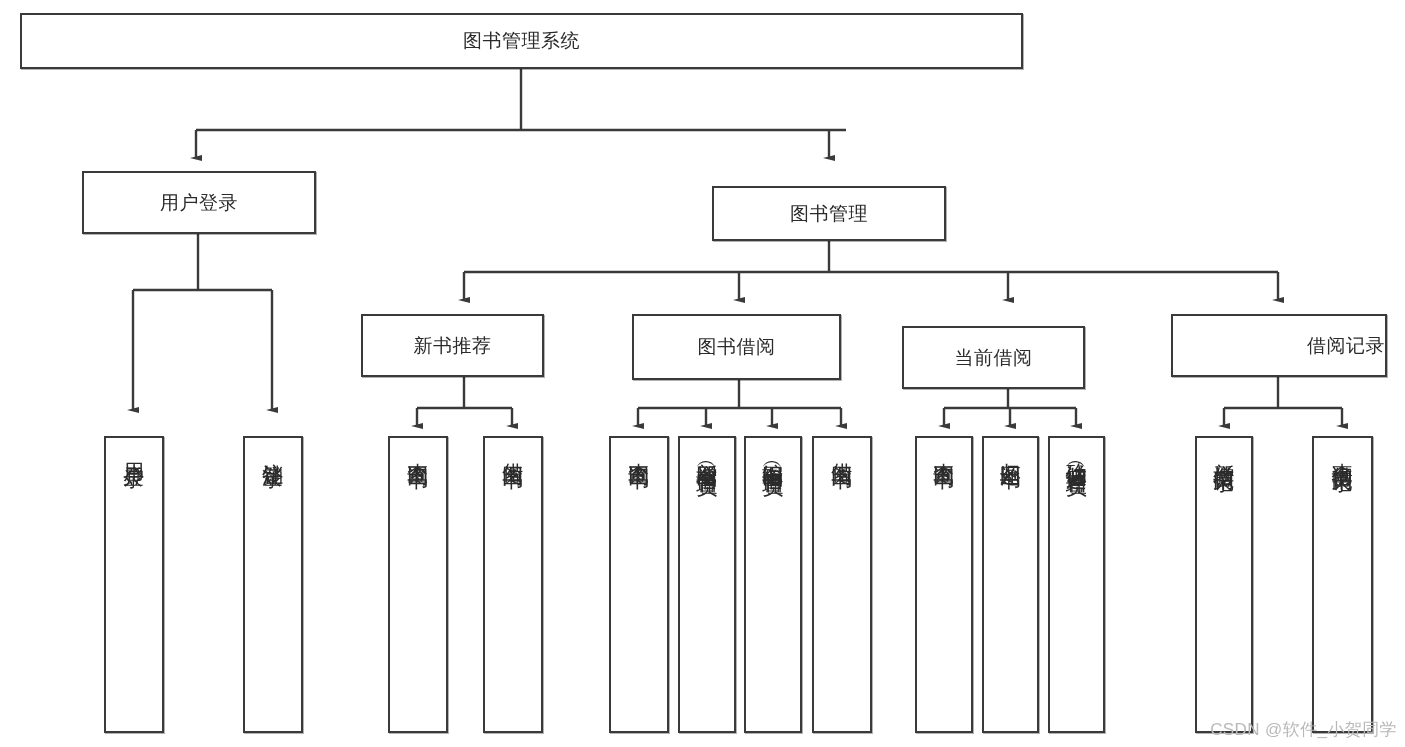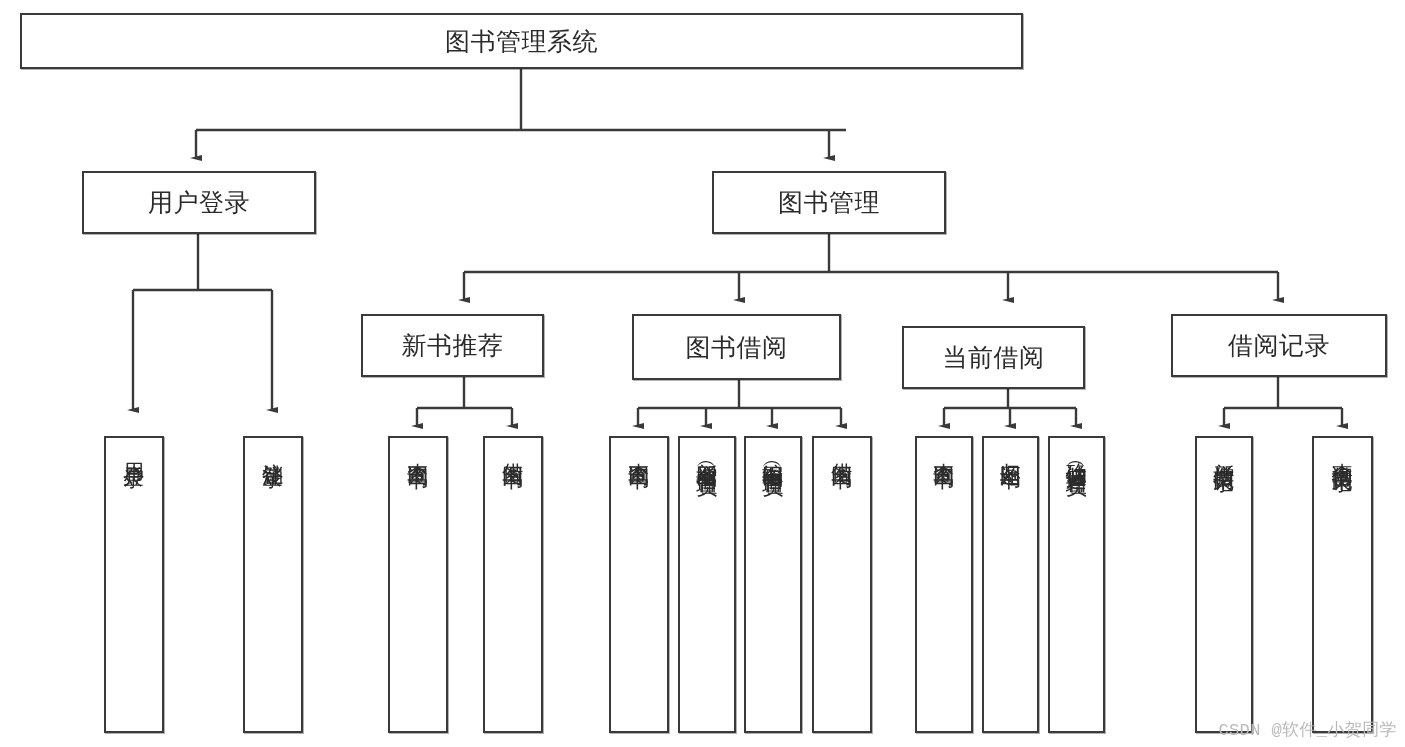--- a/index.html
+++ b/index.html
@@ -30,21 +30,21 @@
     position: absolute;
     box-sizing: border-box;
     background: #ffffff;
     border: 2px solid #3a3a3a;
     display: flex;
     align-items: center;
     justify-content: center;
     box-shadow: 1px 1px 0 rgba(0,0,0,0.30);
   }
   .node .label {
-    font-size: 25px;
+    font-size: 19px;
     line-height: 1.22;
     color: #2b2b2b;
     text-align: center;
     white-space: nowrap;
     letter-spacing: 0.5px;
   }
   .node.vertical {
     align-items: flex-start;
     padding-top: 8px;
   }
@@ -58,21 +58,20 @@
     text-align: left;
   }
   .watermark {
     position: absolute;
     right: 8px;
     bottom: 6px;
     font-size: 17px;
     color: #b9b9b9;
     white-space: nowrap;
     letter-spacing: 0.4px;
-    font-family: Liberation Mono, monospace;
   }
 </style>
 </head>
 <body>
 
 <div id="canvas">
 
   <svg id="edges" viewBox="0 0 1405 747">
     <defs>
       <marker id="arrow" markerWidth="10" markerHeight="12" refX="3" refY="6" orient="auto" markerUnits="userSpaceOnUse">
@@ -123,34 +122,34 @@
     </g>
   </svg>
 
   <div class="node" style="left:20px; top:13px; width:1003px; height:56px;">
     <span class="label">图书管理系统</span>
   </div>
 
   <div class="node" style="left:82px; top:171px; width:234px; height:63px;">
     <span class="label">用户登录</span>
   </div>
-  <div class="node" style="left:712px; top:171px; width:234px; height:63px;">
+  <div class="node" style="left:712px; top:186px; width:234px; height:55px;">
     <span class="label">图书管理</span>
   </div>
 
   <div class="node" style="left:361px; top:314px; width:183px; height:63px;">
     <span class="label">新书推荐</span>
   </div>
   <div class="node" style="left:632px; top:314px; width:209px; height:66px;">
     <span class="label">图书借阅</span>
   </div>
   <div class="node" style="left:902px; top:326px; width:183px; height:63px;">
     <span class="label">当前借阅</span>
   </div>
-  <div class="node" style="left:1171px; top:314px; width:216px; height:63px;">
+  <div class="node" style="left:1171px; top:314px; width:216px; height:63px;justify-content:flex-end;">
     <span class="label">借阅记录</span>
   </div>
 
   <div class="node vertical" style="left:104px; top:436px; width:60px; height:297px;">
     <span class="label">用户登录</span>
   </div>
   <div class="node vertical" style="left:243px; top:436px; width:60px; height:297px;">
     <span class="label">注销登录</span>
   </div>
 

